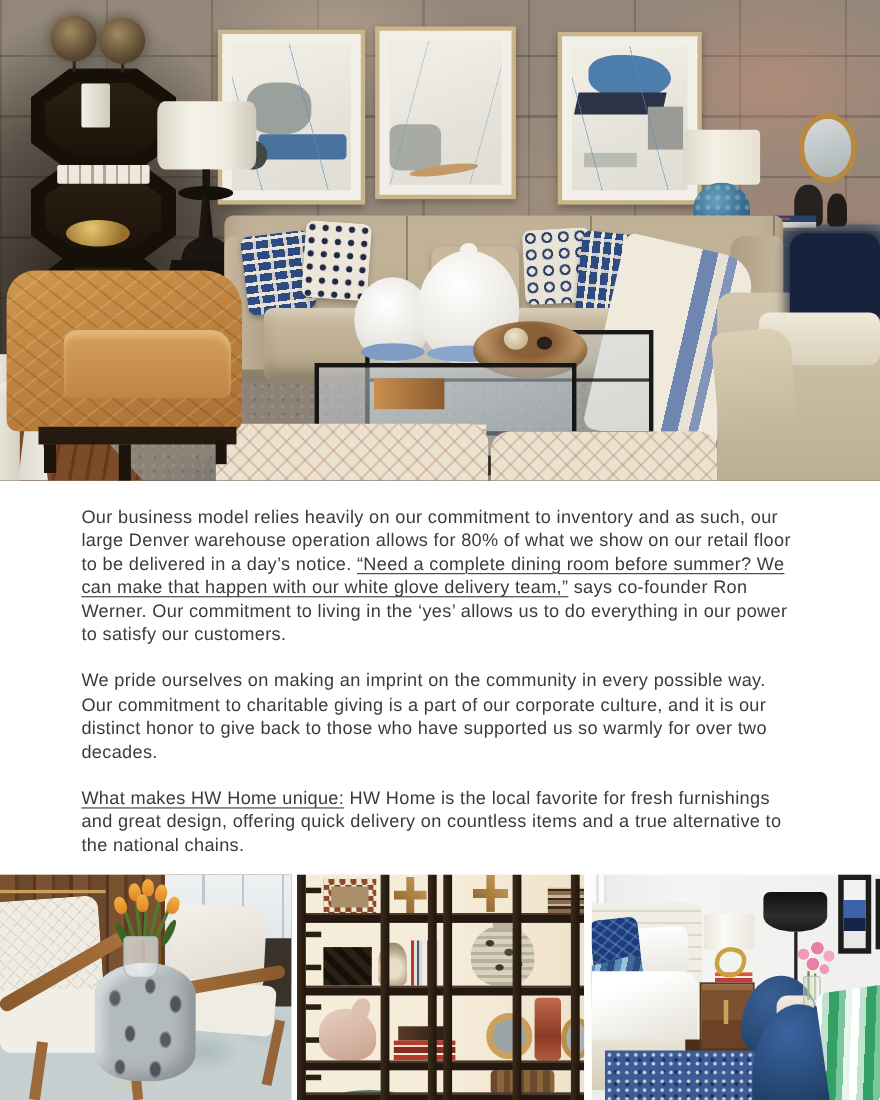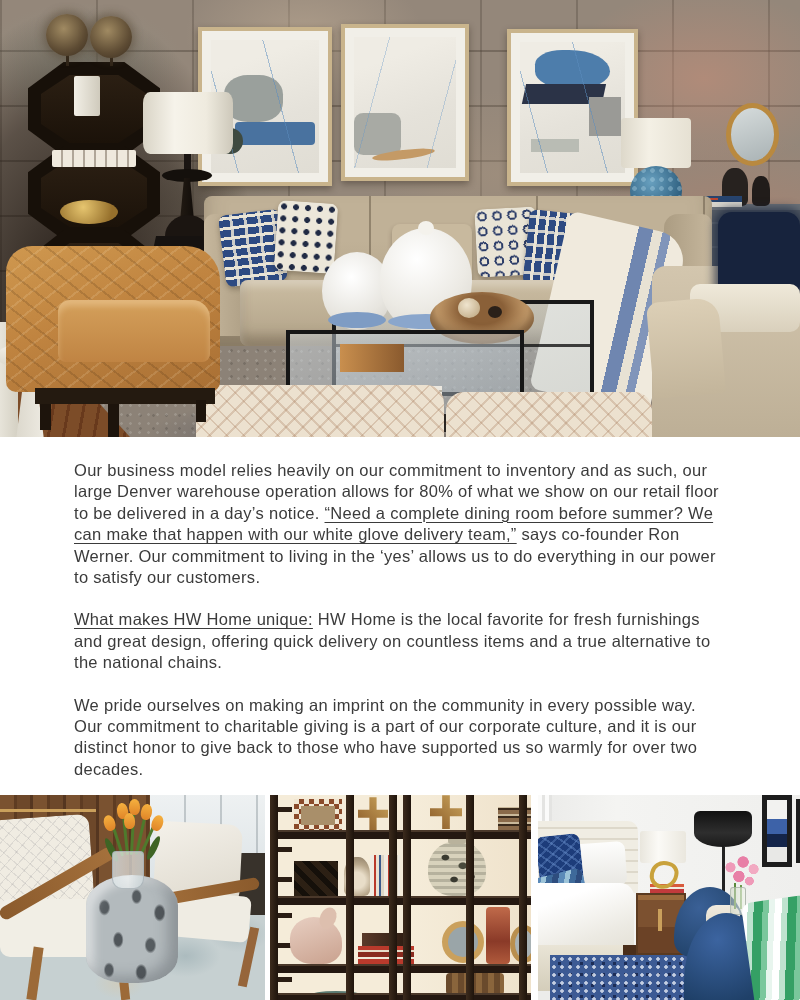--- a/index.html
+++ b/index.html
@@ -487,22 +487,22 @@
   <div class="h-chair"></div>
   <div class="h-chair-seat"></div>
   <div class="h-chair-base"></div>
   <div class="h-leg lg1"></div>
   <div class="h-leg lg2"></div>
   <div class="h-leg lg3"></div>
 </div>
 
 <div class="article">
   <p><span>Our business model relies heavily on our commitment to inventory and as such, our large Denver warehouse operation allows for 80% of what we show on our retail floor to be delivered in a day’s notice. </span><span class="u">“Need a complete dining room before summer? We can make that happen with our white glove delivery team,”</span><span> says co-founder Ron Werner. Our commitment to living in the ‘yes’ allows us to do everything in our power to satisfy our customers.</span></p>
+  <p>We pride ourselves on making an imprint on the community in every possible way. Our commitment to charitable giving is a part of our corporate culture, and it is our distinct honor to give back to those who have supported us so warmly for over two decades.</p>
   <p><span class="u">What makes HW Home unique:</span><span> HW Home is the local favorite for fresh furnishings and great design, offering quick delivery on countless items and a true alternative to the national chains.</span></p>
-  <p>We pride ourselves on making an imprint on the community in every possible way. Our commitment to charitable giving is a part of our corporate culture, and it is our distinct honor to give back to those who have supported us so warmly for over two decades.</p>
 </div>
 
 <div class="gallery">
 
   <div class="scene g1">
     <div class="g1-wood"></div>
     <div class="g1-brass1"></div>
     <div class="g1-brass2"></div>
     <div class="g1-window"></div>
     <div class="g1-rug"></div>

